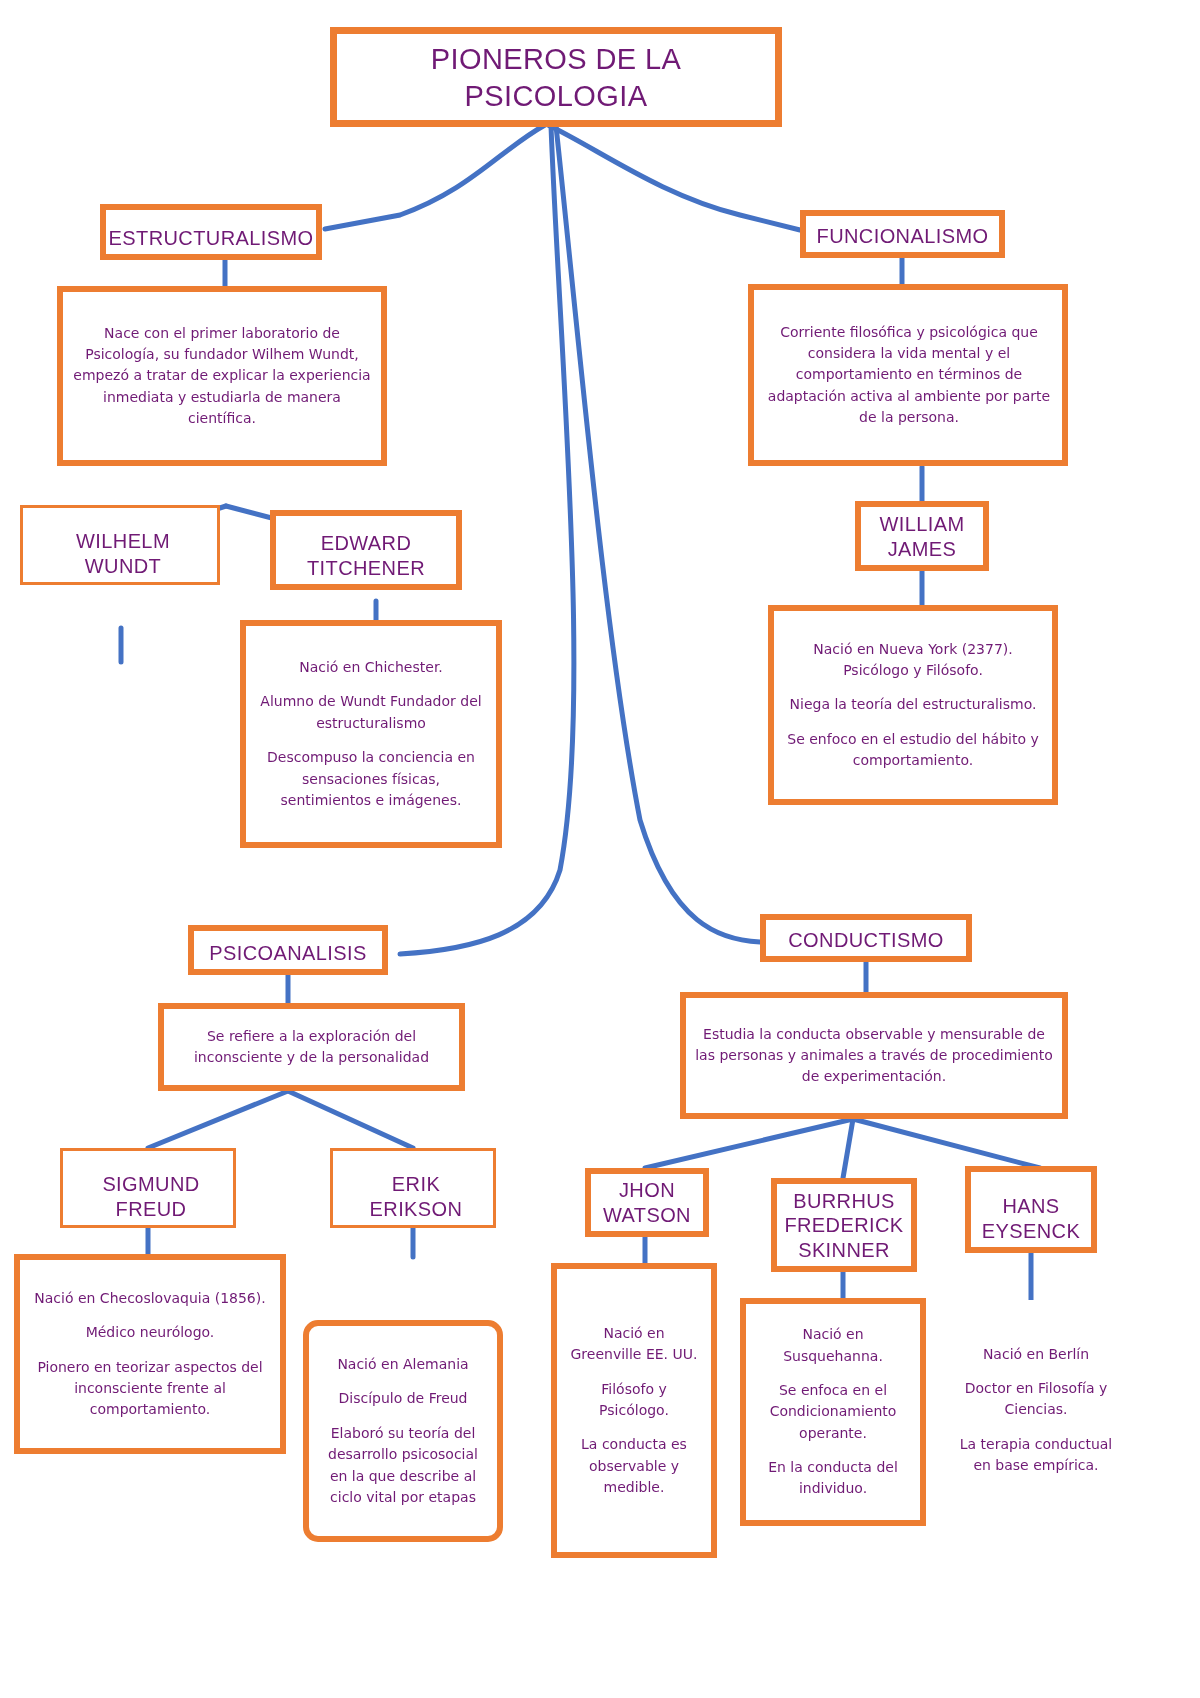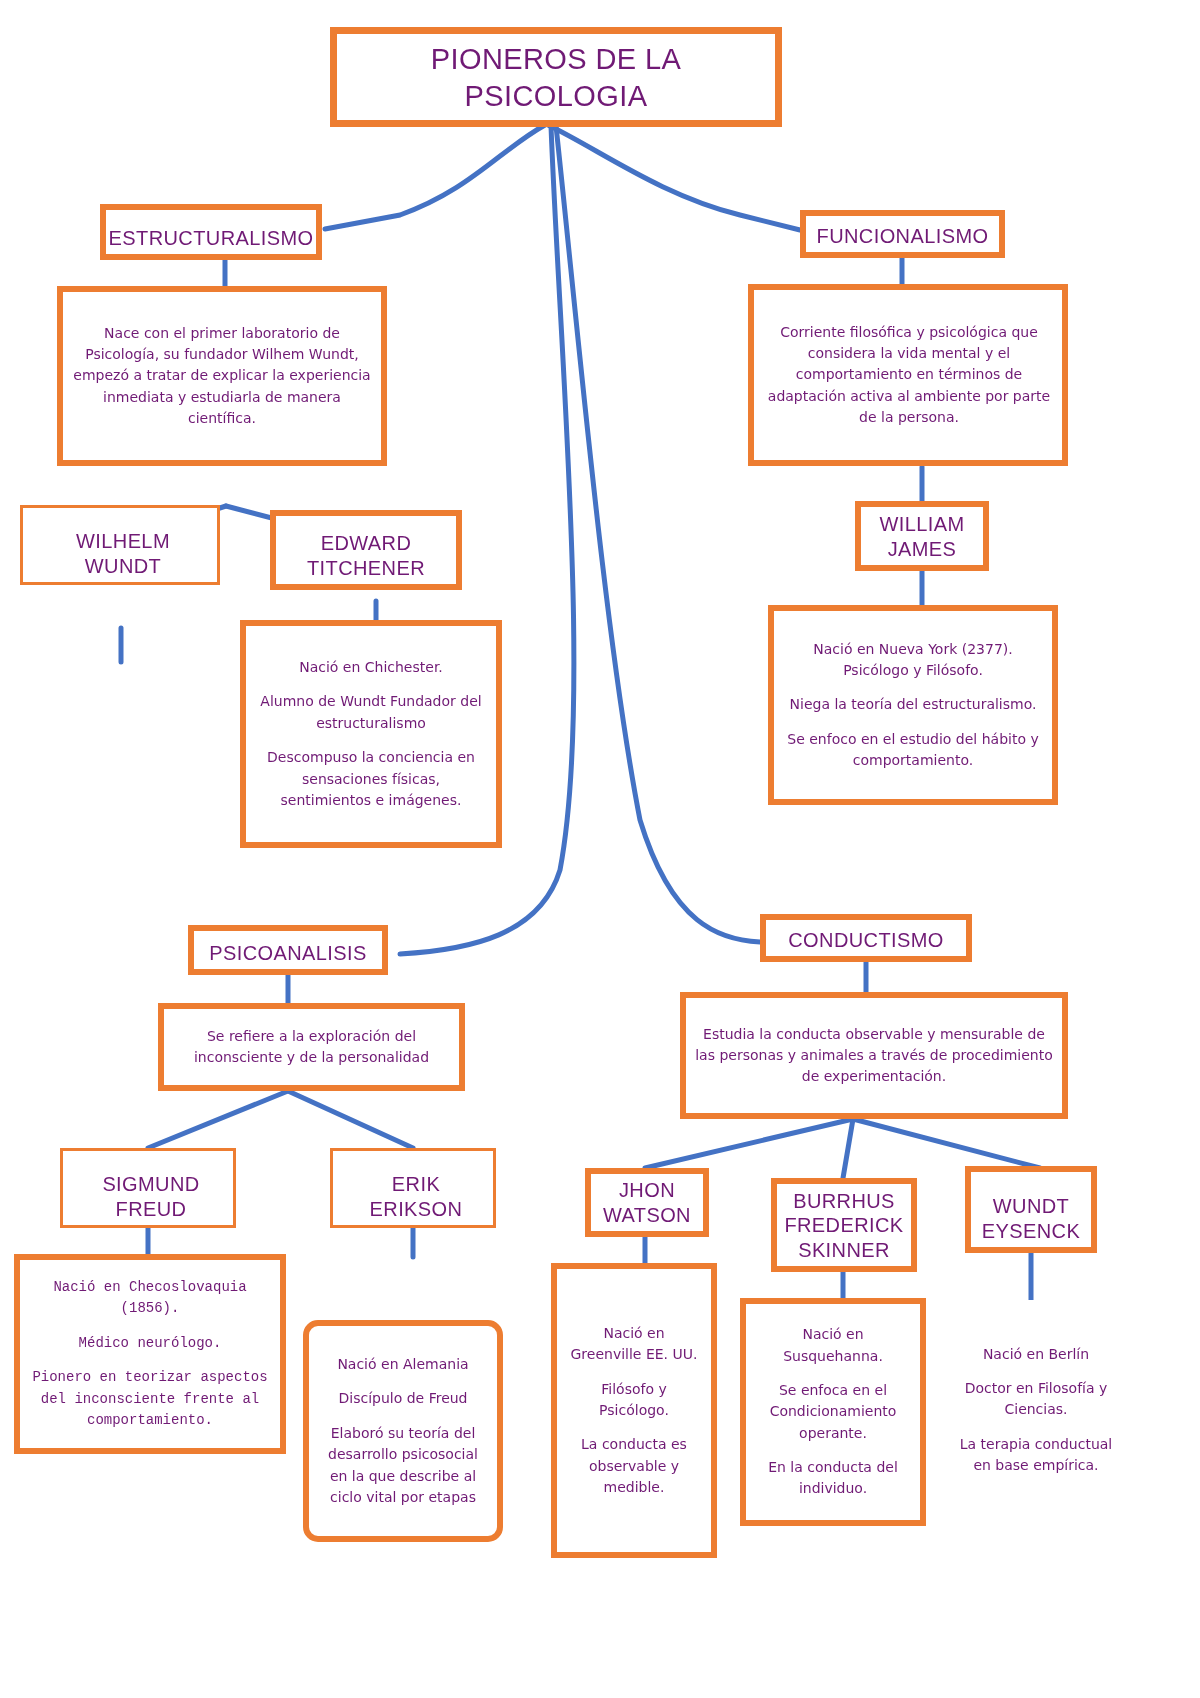--- a/index.html
+++ b/index.html
@@ -180,21 +180,21 @@
   </div>
 
   <div class="node desc" style="left:158px; top:1003px; width:307px; height:88px;">
     <p>Se refiere a la exploración del inconsciente y de la personalidad</p>
   </div>
 
   <div class="node head thin" style="left:60px; top:1148px; width:176px; height:80px;">
     <span>SIGMUND FREUD</span>
   </div>
 
-  <div class="node desc" style="left:14px; top:1254px; width:272px; height:200px;font-family:Liberation Mono, monospace;">
+  <div class="node desc" style="left:14px; top:1254px; width:272px; height:200px;">
     <p>Nació en Checoslovaquia (1856).</p>
     <p>Médico neurólogo.</p>
     <p>Pionero en teorizar aspectos del inconsciente frente al comportamiento.</p>
   </div>
 
   <div class="node head thin" style="left:330px; top:1148px; width:166px; height:80px;">
     <span>ERIK ERIKSON</span>
   </div>
 
   <div class="node desc" style="left:303px; top:1320px; width:200px; height:222px;border-radius:15px;">
@@ -225,21 +225,21 @@
     <span>BURRHUS FREDERICK SKINNER</span>
   </div>
 
   <div class="node desc" style="left:740px; top:1298px; width:186px; height:228px;">
     <p>Nació en Susquehanna.</p>
     <p>Se enfoca en el Condicionamiento operante.</p>
     <p>En la conducta del individuo.</p>
   </div>
 
   <div class="node head" style="left:965px; top:1166px; width:132px; height:87px;">
-    <span>WUNDT EYSENCK</span>
+    <span>HANS EYSENCK</span>
   </div>
 
   <div class="node desc noborder" style="left:948px; top:1300px; width:176px; height:220px;">
     <p>Nació en Berlín</p>
     <p>Doctor en Filosofía y Ciencias.</p>
     <p>La terapia conductual en base empírica.</p>
   </div>
 
 </div>
 

